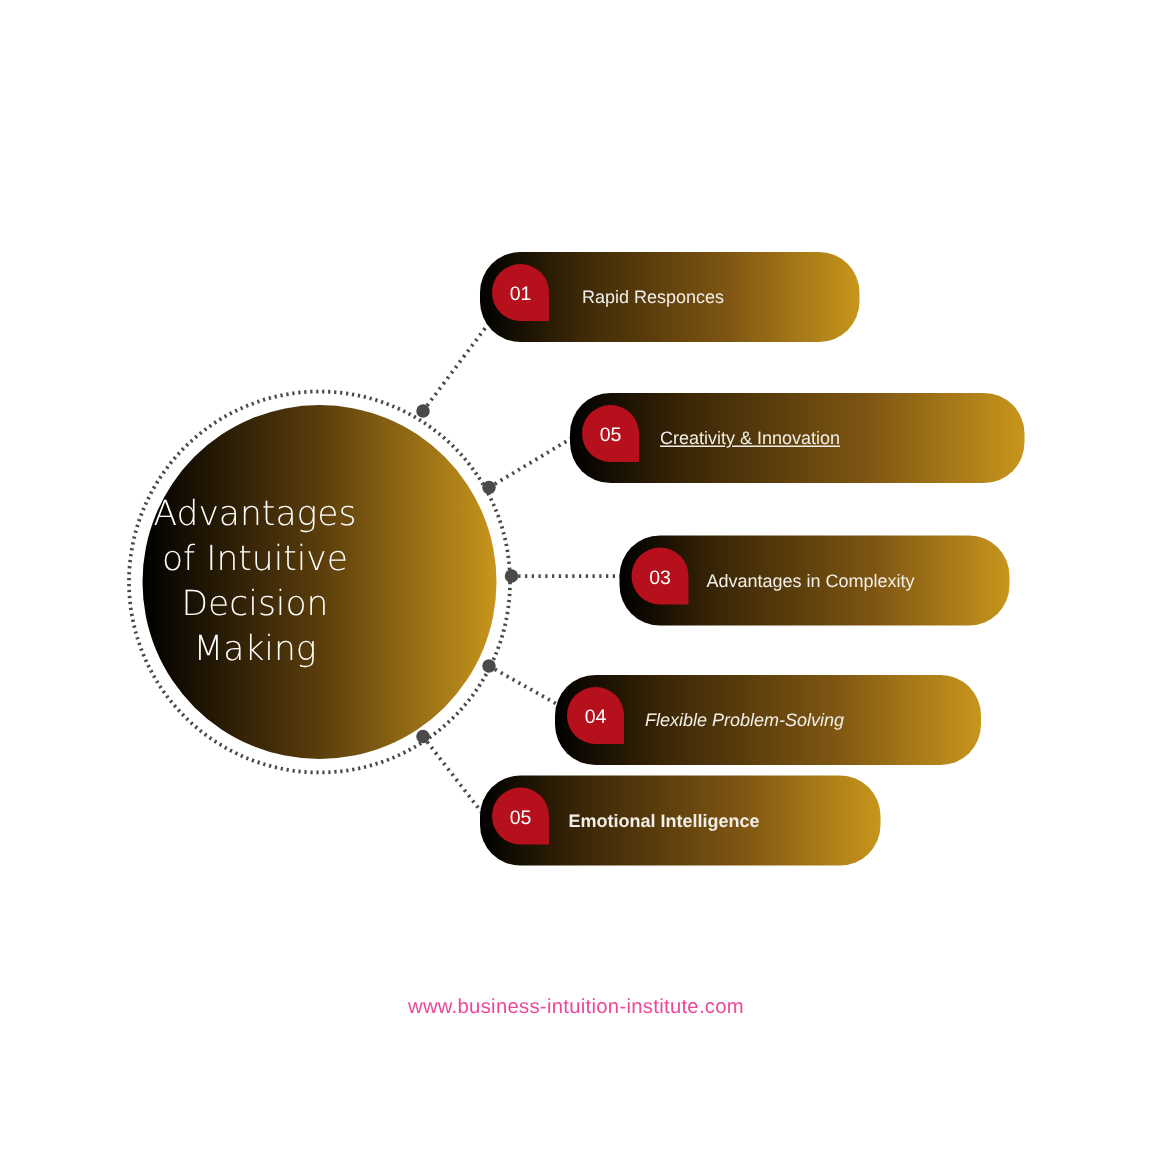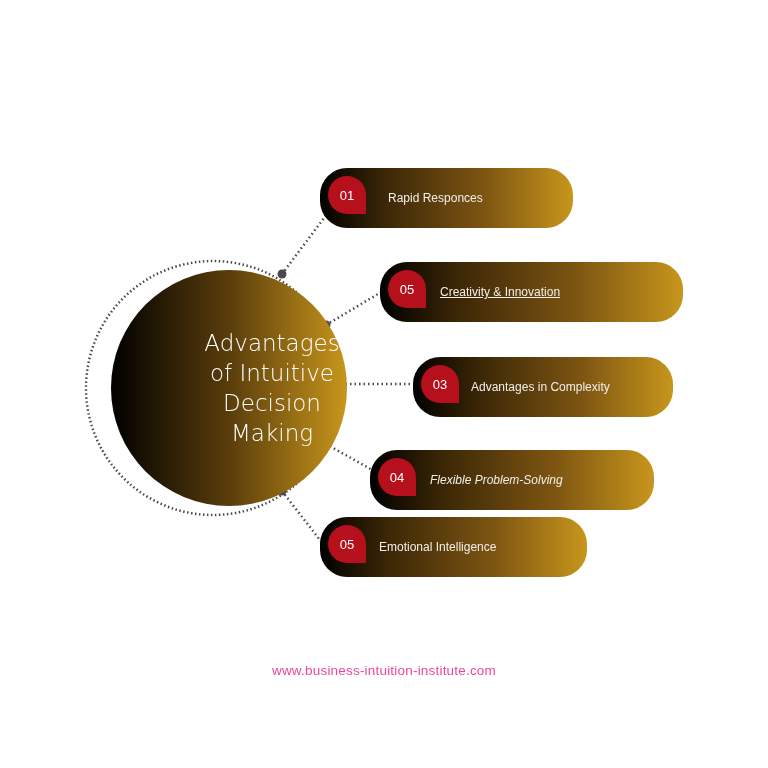--- a/index.html
+++ b/index.html
@@ -1,21 +1,21 @@
 <!DOCTYPE html>
 <html><head>
 <meta charset="utf-8">
 <style>
   html, body { margin:0; padding:0; }
   body { width:768px; height:768px; background:#ffffff; position:relative; overflow:hidden;
          font-family:"Liberation Sans", sans-serif; }
   .lines { position:absolute; left:0; top:0; width:768px; height:768px; }
-  .hub { position:absolute; left:111px; top:270px; width:236px; height:236px; border-radius:50%;
+  .hub { position:absolute; left:95px; top:270px; width:236px; height:236px; border-radius:50%;
          background:linear-gradient(90deg,#000000 0%,#5a3d0b 50%,#c8961c 100%);
-         display:flex; align-items:center; justify-content:flex-end; text-align:center; }
+         display:flex; align-items:center; justify-content:flex-start; text-align:center; }
   .hub-title { color:#ffffff; font-size:23px; line-height:30px; width:150px; font-family:"DejaVu Sans", sans-serif; font-weight:300; }
   .pill { position:absolute; height:60px; border-radius:27px;
           background:linear-gradient(90deg,#000000 0%,#3a2606 25%,#7d5512 65%,#c8961c 100%);
           display:flex; align-items:center; box-sizing:border-box; }
   .badge { position:absolute; left:8px; top:8px; width:38px; height:38px; background:#b5101b;
            border-radius:19px 19px 0 19px; color:#fff; font-size:13px;
            display:flex; align-items:center; justify-content:center; }
   .pill-label { color:#f2efe8; font-size:12px; white-space:nowrap; }
   .footer { position:absolute; left:0; width:768px; top:663px; text-align:center;
             color:#ec4899; font-size:13.5px; letter-spacing:0.2px; }
@@ -60,16 +60,16 @@
   <span class="pill-label" style="margin-left:58px;">Advantages in Complexity</span>
 </div>
 
 <div class="pill" style="left:370px;top:450px;width:284px;">
   <div class="badge">04</div>
   <span class="pill-label" style="margin-left:60px;font-style:italic;">Flexible Problem-Solving</span>
 </div>
 
 <div class="pill" style="left:320px;top:517px;width:267px;">
   <div class="badge">05</div>
-  <span class="pill-label" style="margin-left:59px;">Emotional Intelligence</span>
+  <span class="pill-label" style="margin-left:59px;font-weight:bold;">Emotional Intelligence</span>
 </div>
 
 <div class="footer">www.business-intuition-institute.com</div>
 
 </body></html>

